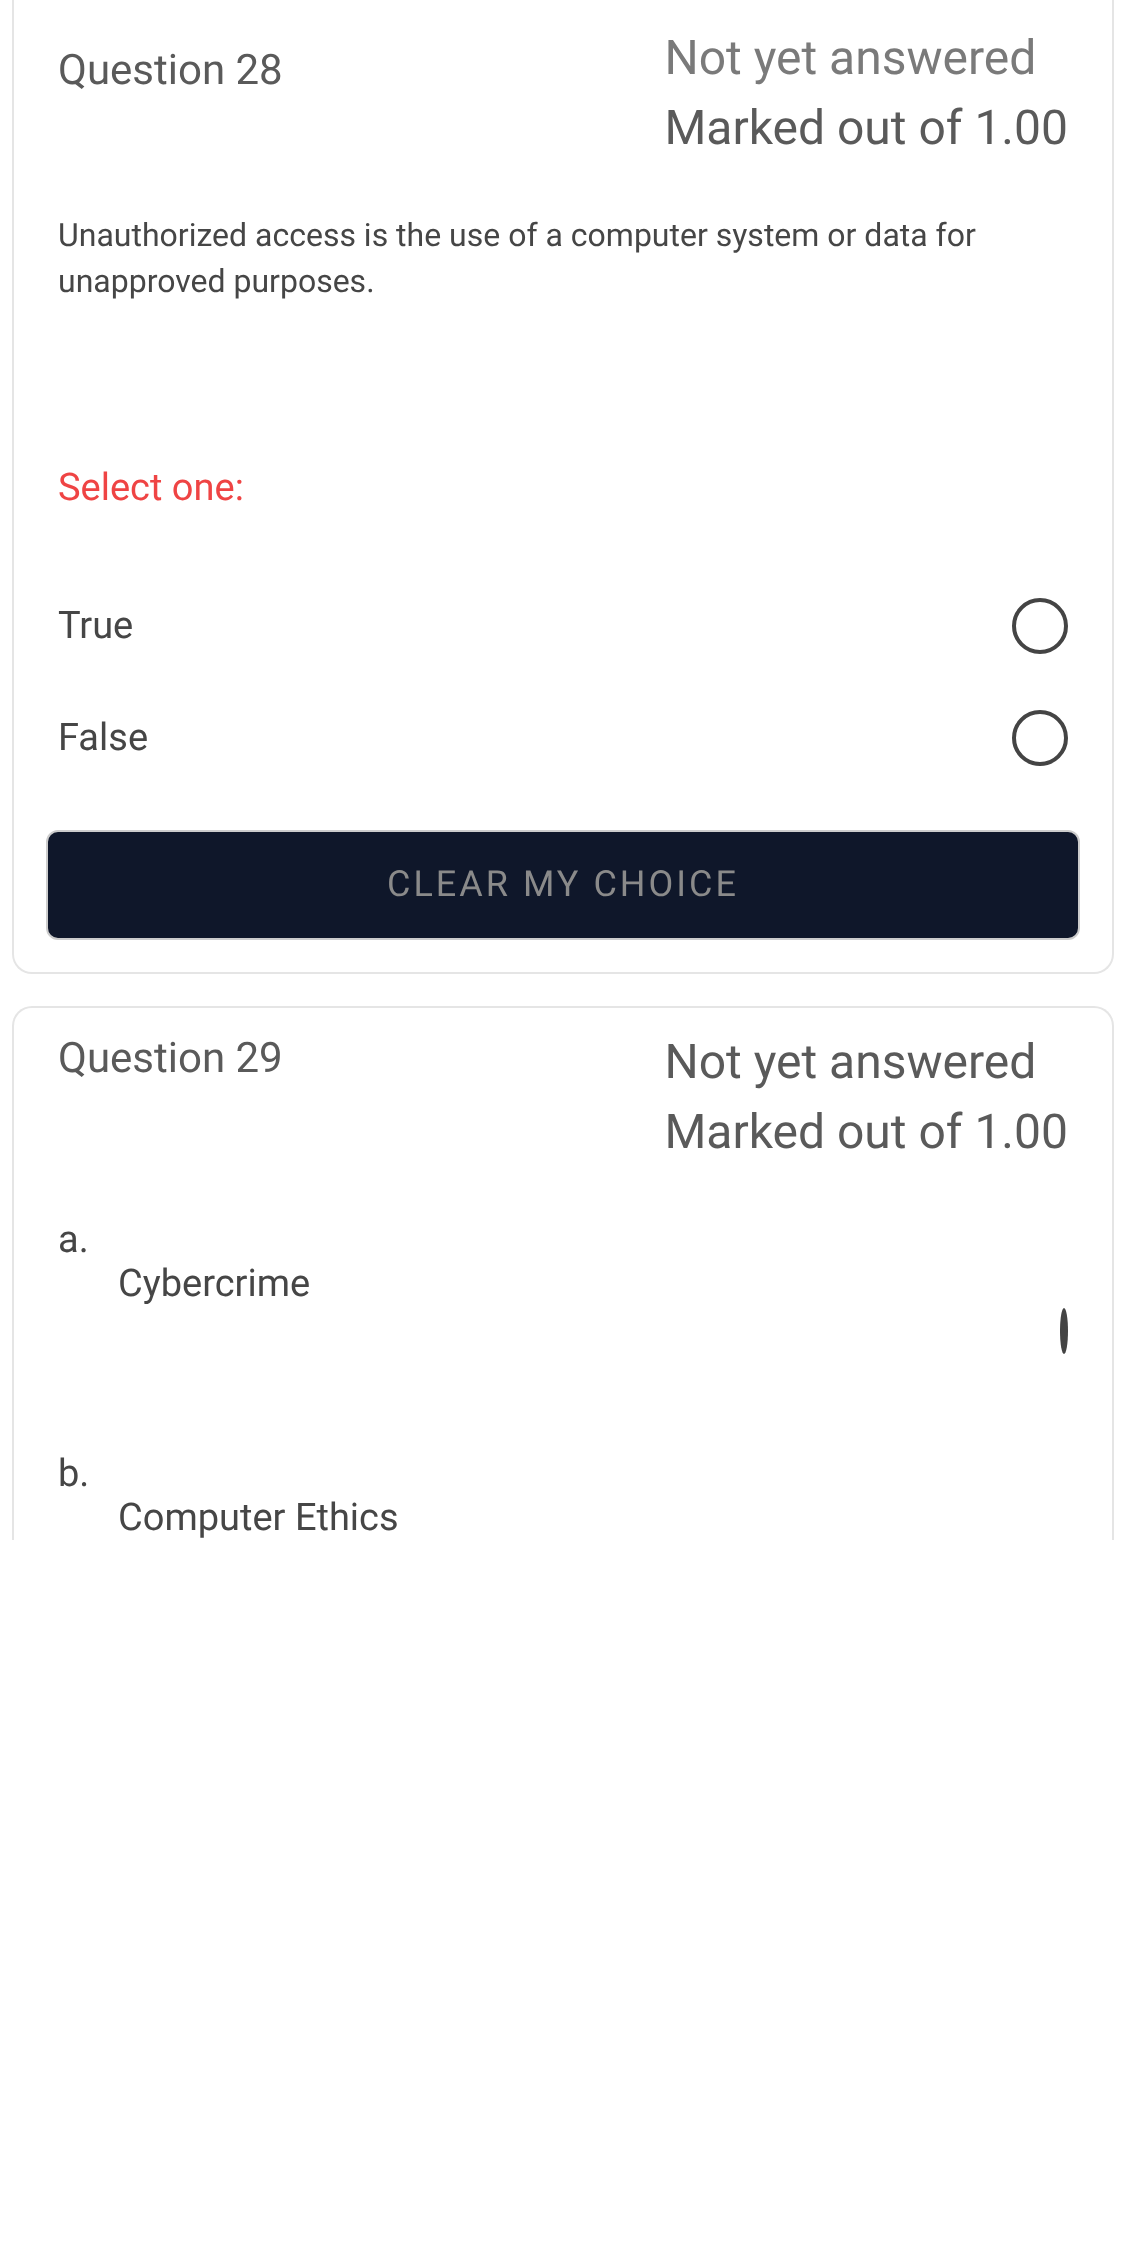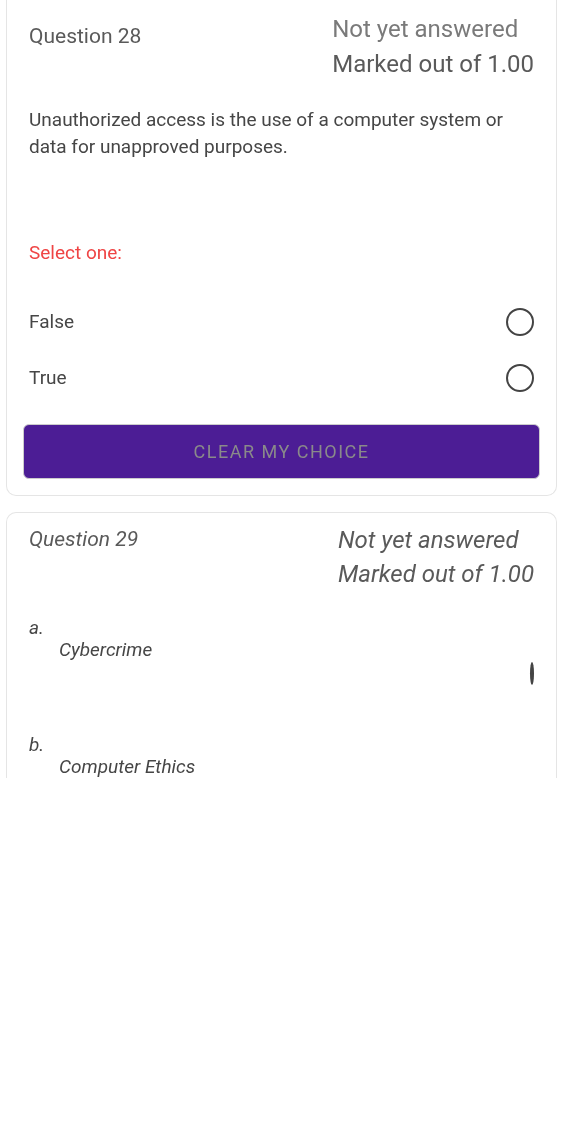--- a/index.html
+++ b/index.html
@@ -41,21 +41,21 @@
   .q-status-line1 {
     display: block;
   }
   .q-status-line2 {
     display: block;
   }
   .q-body {
     padding: 16px 22px 0 22px;
   }
   .q-prompt {
-    font-size: 19px;
+    font-size: 16px;
     color: #464646;
     line-height: 1.45;
     margin-bottom: 80px;
   }
   .q-prompt-29 {
     margin-bottom: 100px;
   }
   .select-one {
     font-size: 19px;
     color: #ef4444;
@@ -81,21 +81,21 @@
     flex-shrink: 0;
   }
   .clear-btn-wrap {
     padding: 18px 16px 16px 16px;
   }
   .clear-btn {
     width: 100%;
     padding: 16px 0;
     border: 1px solid #cccccc;
     border-radius: 6px;
-    background: #4c1d95;
+    background: #0f172a;
     color: #8a8a8a;
     font-size: 18px;
     letter-spacing: 1.5px;
     cursor: pointer;
     text-align: center;
   }
   .mc-option {
     display: flex;
     align-items: flex-start;
     justify-content: space-between;
@@ -134,45 +134,44 @@
     
     margin-top: -8px;
     color: #7a7a7a;
     filter: blur(0.3px);
   }
   
   .cut-bottom {
     border-bottom: none;
     border-bottom-left-radius: 0;
     border-bottom-right-radius: 0;
-    font-style: italic;
   }
 </style>
 </head>
 <body>
 
 <div class="question-card cut-top">
   <div class="q-header">
     <div class="q-title">Question 28</div>
     <div class="q-status">
       <span class="q-status-line1">Not yet answered</span>
       <span class="q-status-line2">Marked out of 1.00</span>
     </div>
   </div>
   <div class="q-body">
     <div class="q-prompt">Unauthorized access is the use of a computer system or data for unapproved purposes.</div>
     <div class="select-one">Select one:</div>
 
     <div class="option-row">
+      <span class="option-label">True</span>
+      <span class="radio-circle"></span>
+    </div>
+
+    <div class="option-row">
       <span class="option-label">False</span>
-      <span class="radio-circle"></span>
-    </div>
-
-    <div class="option-row">
-      <span class="option-label">True</span>
       <span class="radio-circle"></span>
     </div>
   </div>
   <div class="clear-btn-wrap">
     <div class="clear-btn">CLEAR MY CHOICE</div>
   </div>
 </div>
 
 <div class="question-card cut-bottom">
   <div class="q-header">

